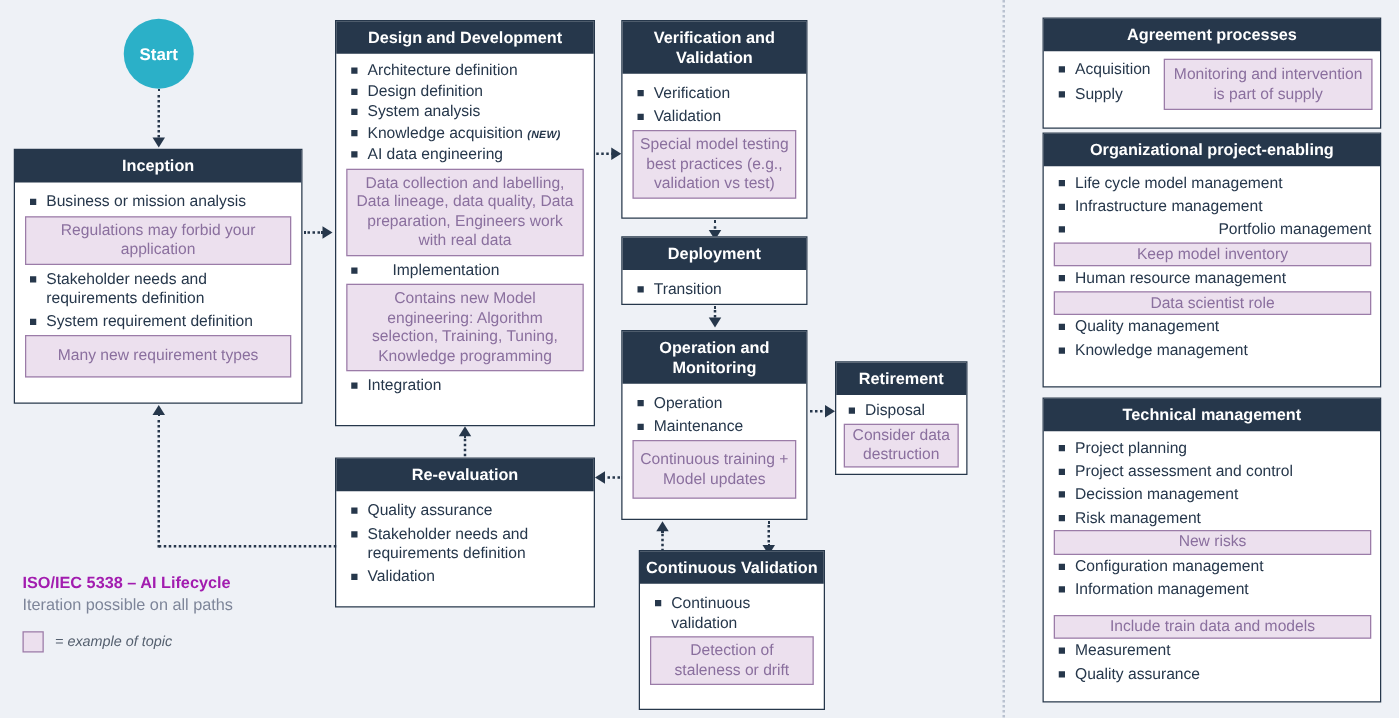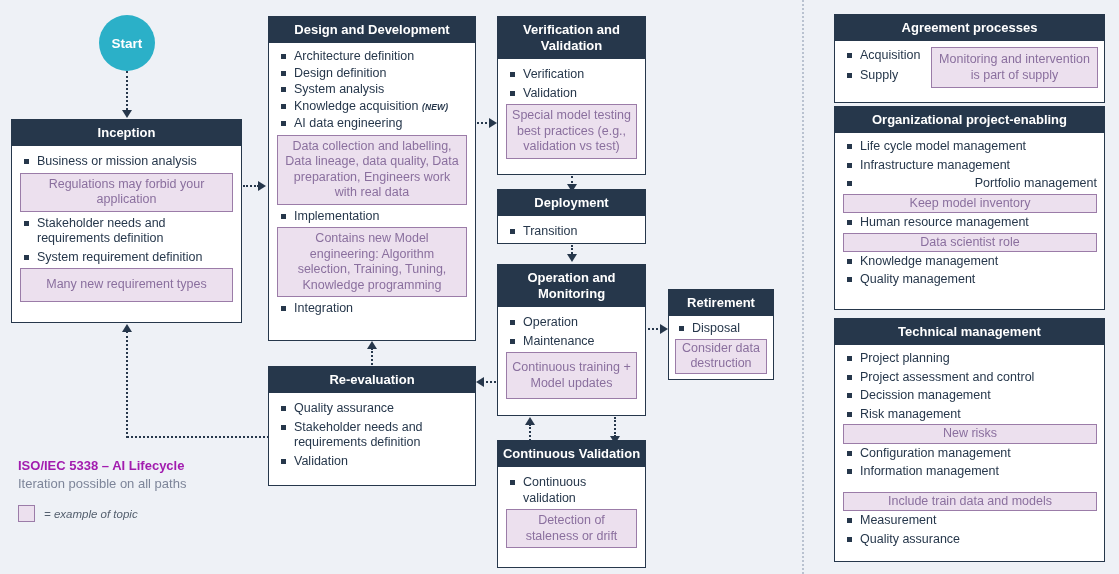--- a/index.html
+++ b/index.html
@@ -125,21 +125,21 @@
       </div>
       <div class="li" style="margin:1px 0 1px 0;">
         <span class="bullet"></span>
         <span class="txt"><span>Knowledge acquisition</span> <span class="newtag">(NEW)</span></span>
       </div>
       <div class="li" style="margin:1px 0 3px 0;">
         <span class="bullet"></span>
         <span class="txt">AI data engineering</span>
       </div>
       <div class="note">Data collection and labelling, Data lineage, data quality, Data preparation, Engineers work with real data</div>
-      <div class="li" style="margin:3px 0 3px 0;">
+      <div class="li" style="margin:3px 0 3px 0;gap:20px;">
         <span class="bullet"></span>
         <span class="txt">Implementation</span>
       </div>
       <div class="note">Contains new Model engineering: Algorithm selection, Training, Tuning, Knowledge programming</div>
       <div class="li" style="margin:4px 0 1px 0;">
         <span class="bullet"></span>
         <span class="txt">Integration</span>
       </div>
     </div>
   </div>
@@ -222,21 +222,21 @@
   </div>
 
   <div class="abs dotline-h" style="left:648px;top:328px;width:14px;"></div>
   <div class="abs arrow arrow-right" style="left:660px;top:324px;"></div>
 
   <div class="abs dotline-v" style="left:529px;top:424px;height:20px;"></div>
   <div class="abs arrow arrow-up" style="left:525px;top:417px;"></div>
   <div class="abs dotline-v" style="left:614px;top:417px;height:20px;"></div>
   <div class="abs arrow arrow-down" style="left:610px;top:436px;"></div>
 
-  <div class="abs box" style="left:497px;top:440px;width:149px;height:128px;">
+  <div class="abs box" style="left:511px;top:440px;width:149px;height:128px;">
     <div class="box-hdr">Continuous Validation</div>
     <div class="box-body">
       <div class="li">
         <span class="bullet"></span>
         <span class="txt">Continuous validation</span>
       </div>
       <div class="note">Detection of staleness or drift</div>
     </div>
   </div>
 
@@ -297,27 +297,27 @@
       <div class="li" style="margin:1px 0 2px 0;text-align:right;">
         <span class="bullet"></span>
         <span class="txt">Portfolio management</span>
       </div>
       <div class="note tight">Keep model inventory</div>
       <div class="li" style="margin:2px 0 2px 0;">
         <span class="bullet"></span>
         <span class="txt">Human resource management</span>
       </div>
       <div class="note tight">Data scientist role</div>
+      <div class="li" style="margin:2px 0 3px 0;">
+        <span class="bullet"></span>
+        <span class="txt">Quality management</span>
+      </div>
       <div class="li" style="margin:1px 0 1px 0;">
         <span class="bullet"></span>
         <span class="txt">Knowledge management</span>
-      </div>
-      <div class="li" style="margin:2px 0 3px 0;">
-        <span class="bullet"></span>
-        <span class="txt">Quality management</span>
       </div>
     </div>
   </div>
 
   <div class="abs box" style="left:834px;top:318px;width:271px;height:244px;">
     <div class="box-hdr">Technical management</div>
     <div class="box-body" style="padding:5px 7px 5px 8px;">
       <div class="li" style="margin:1px 0 3px 0;">
         <span class="bullet"></span>
         <span class="txt">Project planning</span>

